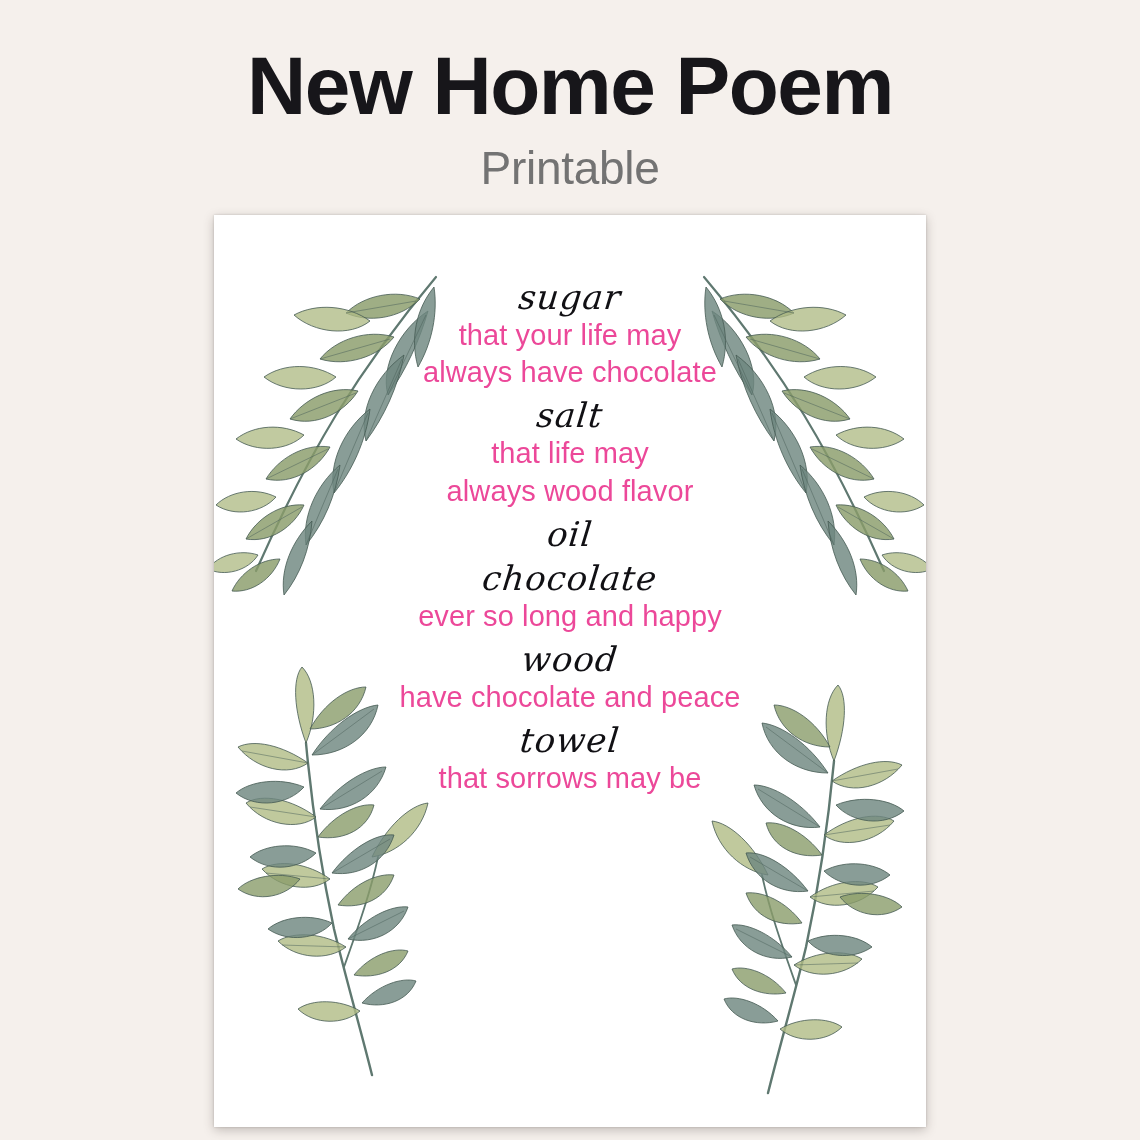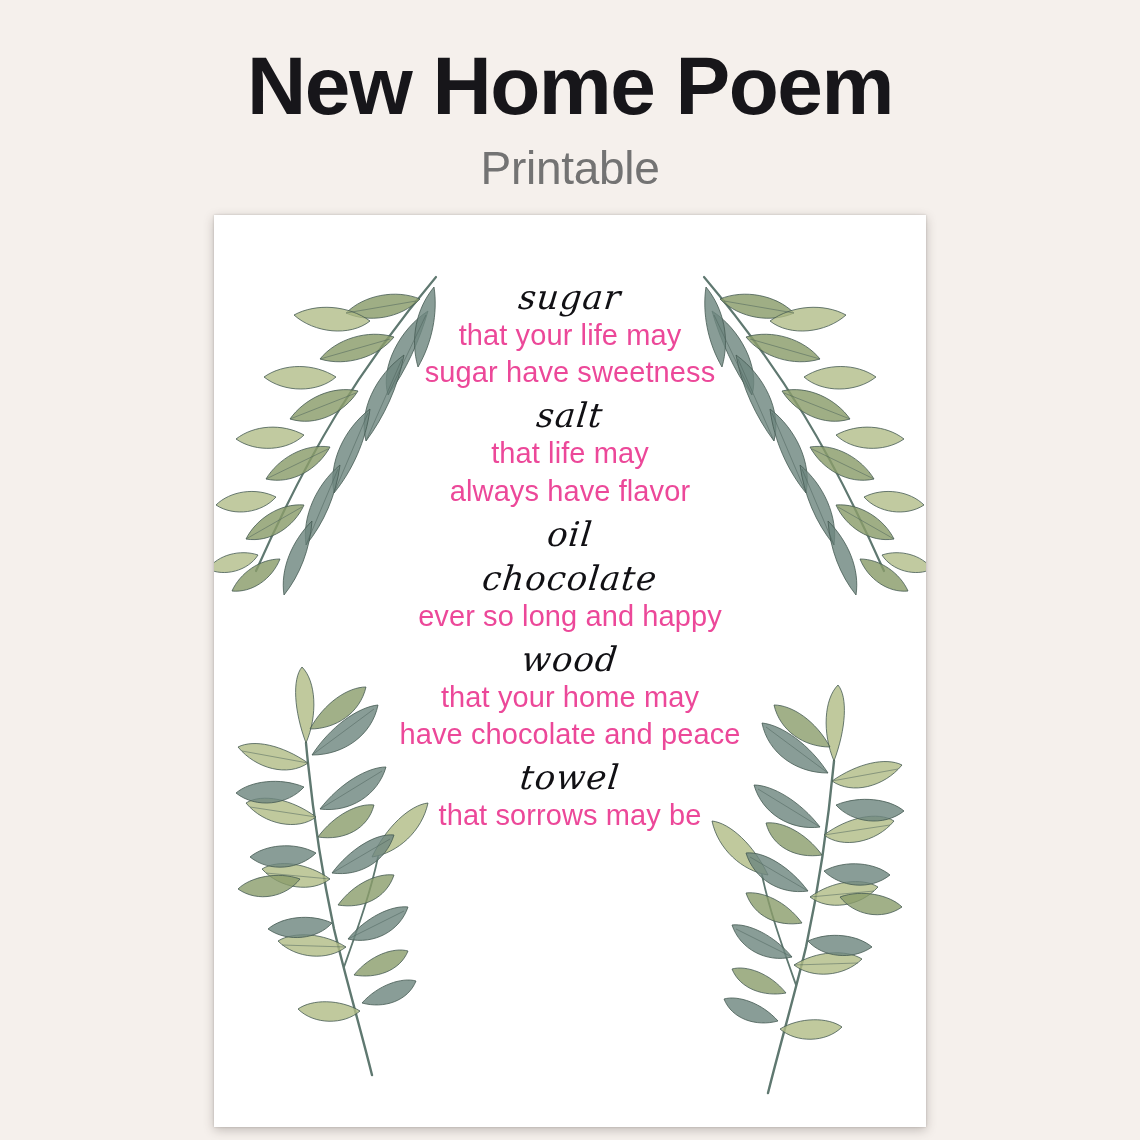--- a/index.html
+++ b/index.html
@@ -285,41 +285,40 @@
           <path d="M128 272 L184 244"></path>
       </g>
     </svg>
   </div>
 
   <div class="poem">
 
     <div class="stanza">
       <span class="kw">sugar</span>
       <span class="line">that your life may</span>
-      <span class="line">sugar have sweetness</span>
+      <span class="line">always have chocolate</span>
     </div>
 
     <div class="stanza">
       <span class="kw">salt</span>
       <span class="line">that life may</span>
-      <span class="line">always have flavor</span>
+      <span class="line">always wood flavor</span>
     </div>
 
     <div class="stanza">
       <span class="kw">oil</span>
     </div>
 
     <div class="stanza">
       <span class="kw">chocolate</span>
       <span class="line">ever so long and happy</span>
     </div>
 
     <div class="stanza">
       <span class="kw">wood</span>
-      <span class="line">that your home may</span>
       <span class="line">have chocolate and peace</span>
     </div>
 
     <div class="stanza">
       <span class="kw">towel</span>
       <span class="line">that sorrows may be</span>
     </div>
 
   </div>
 </div>

